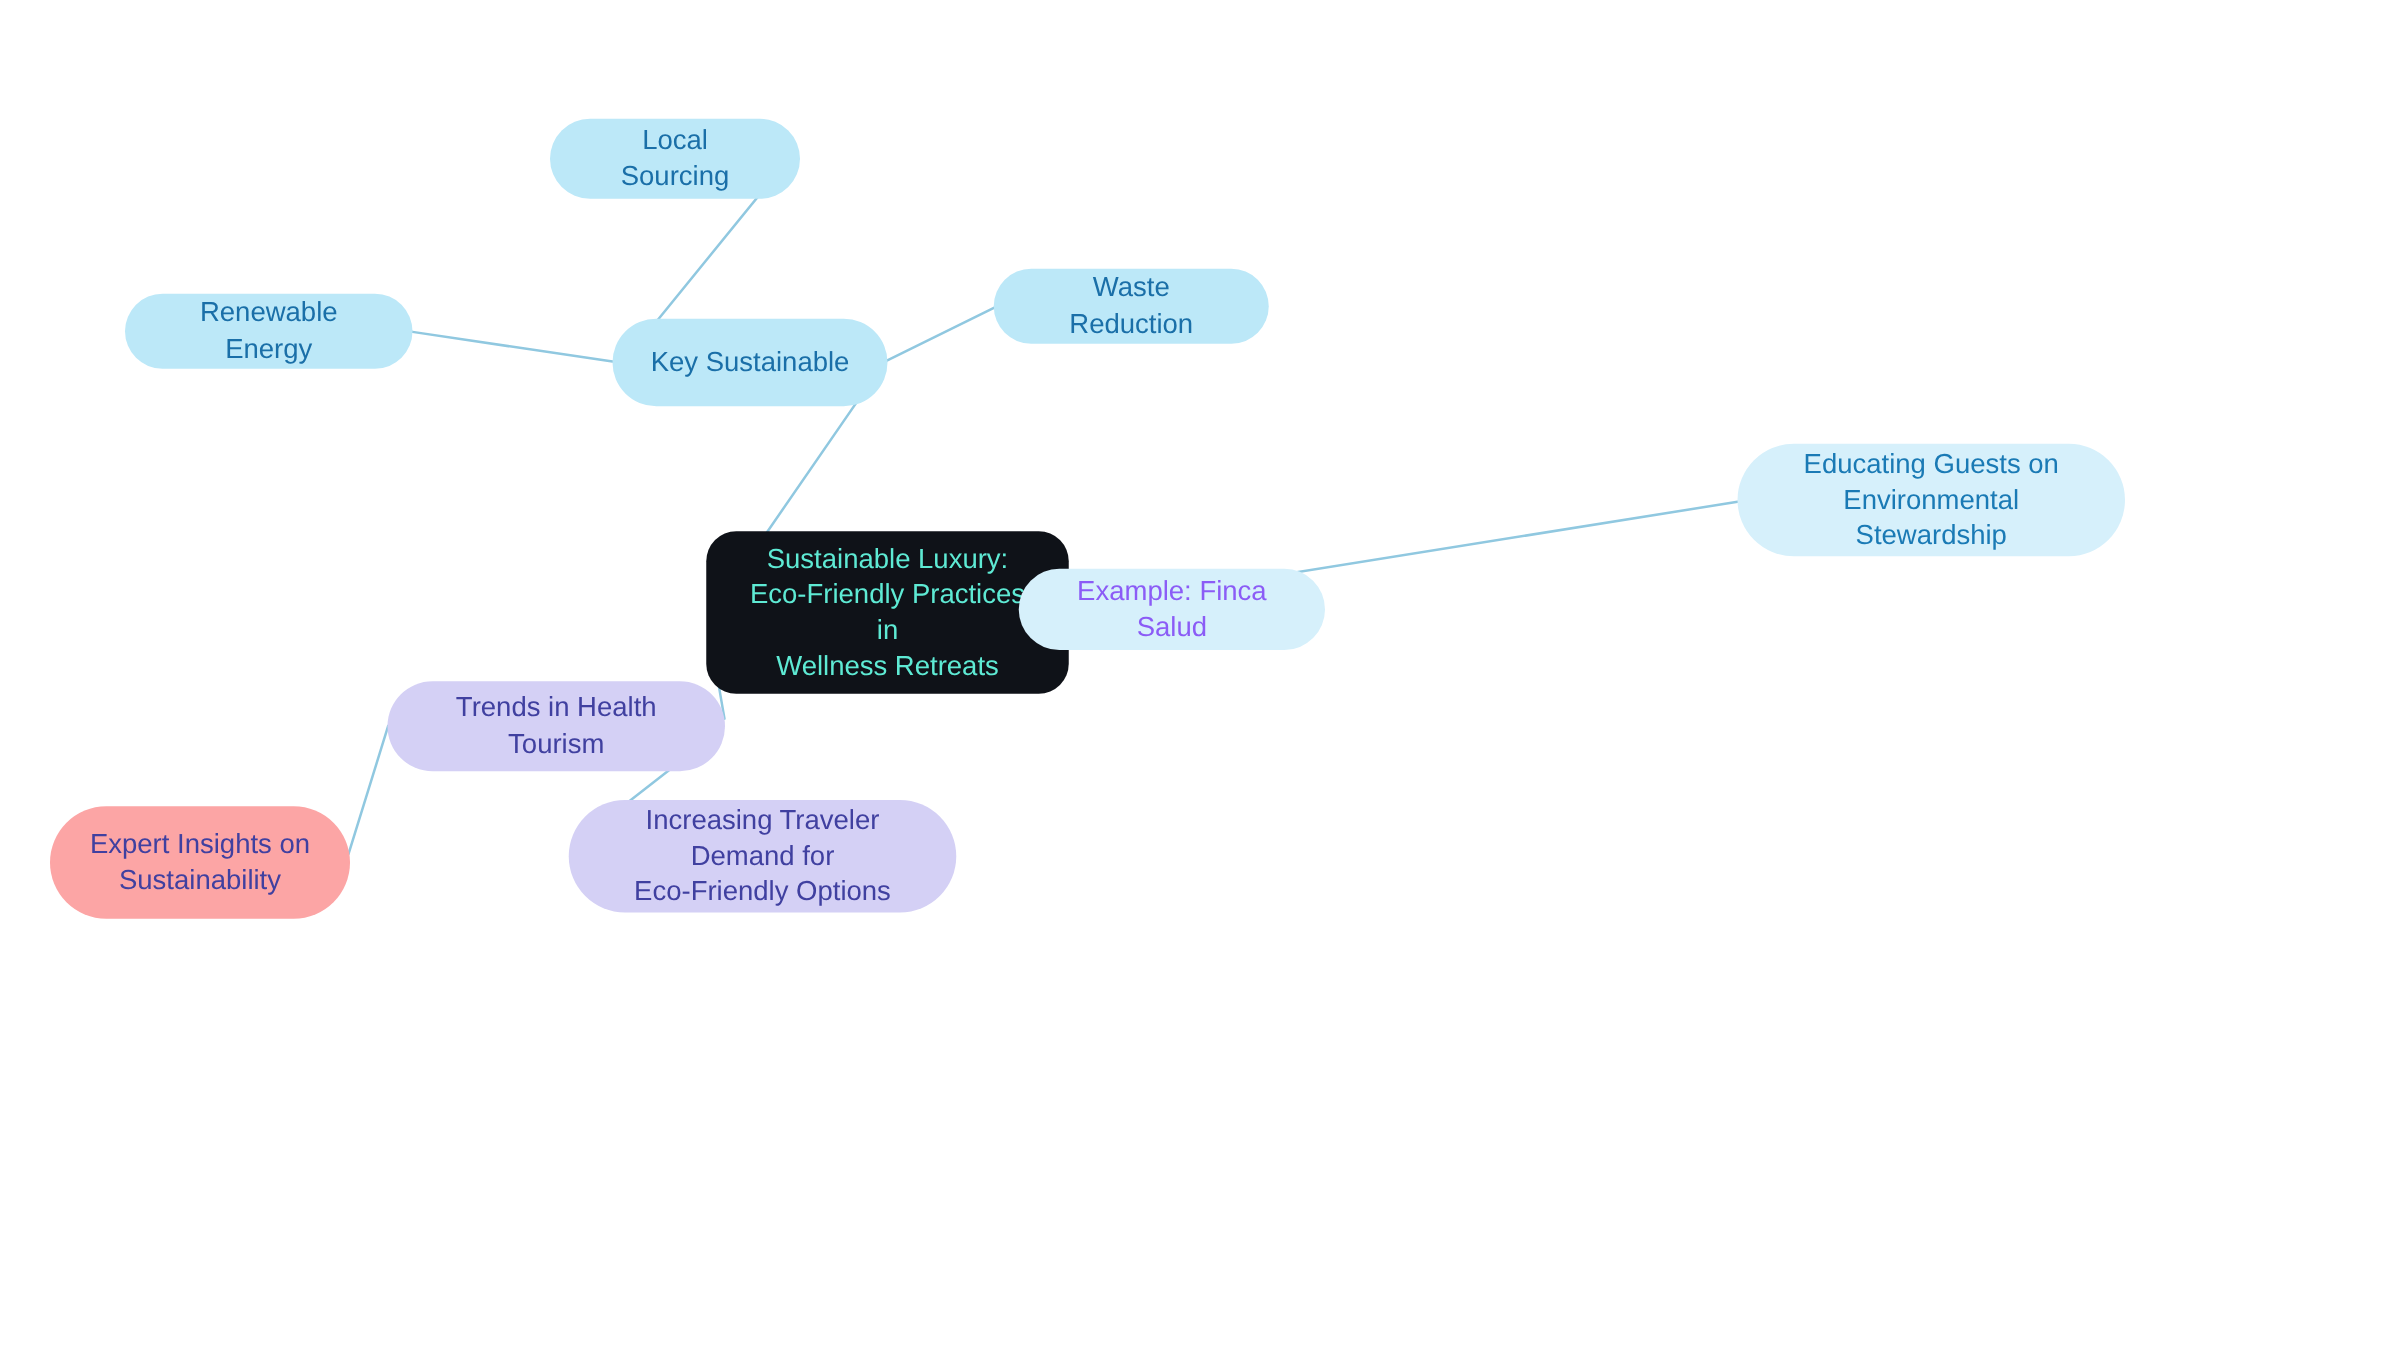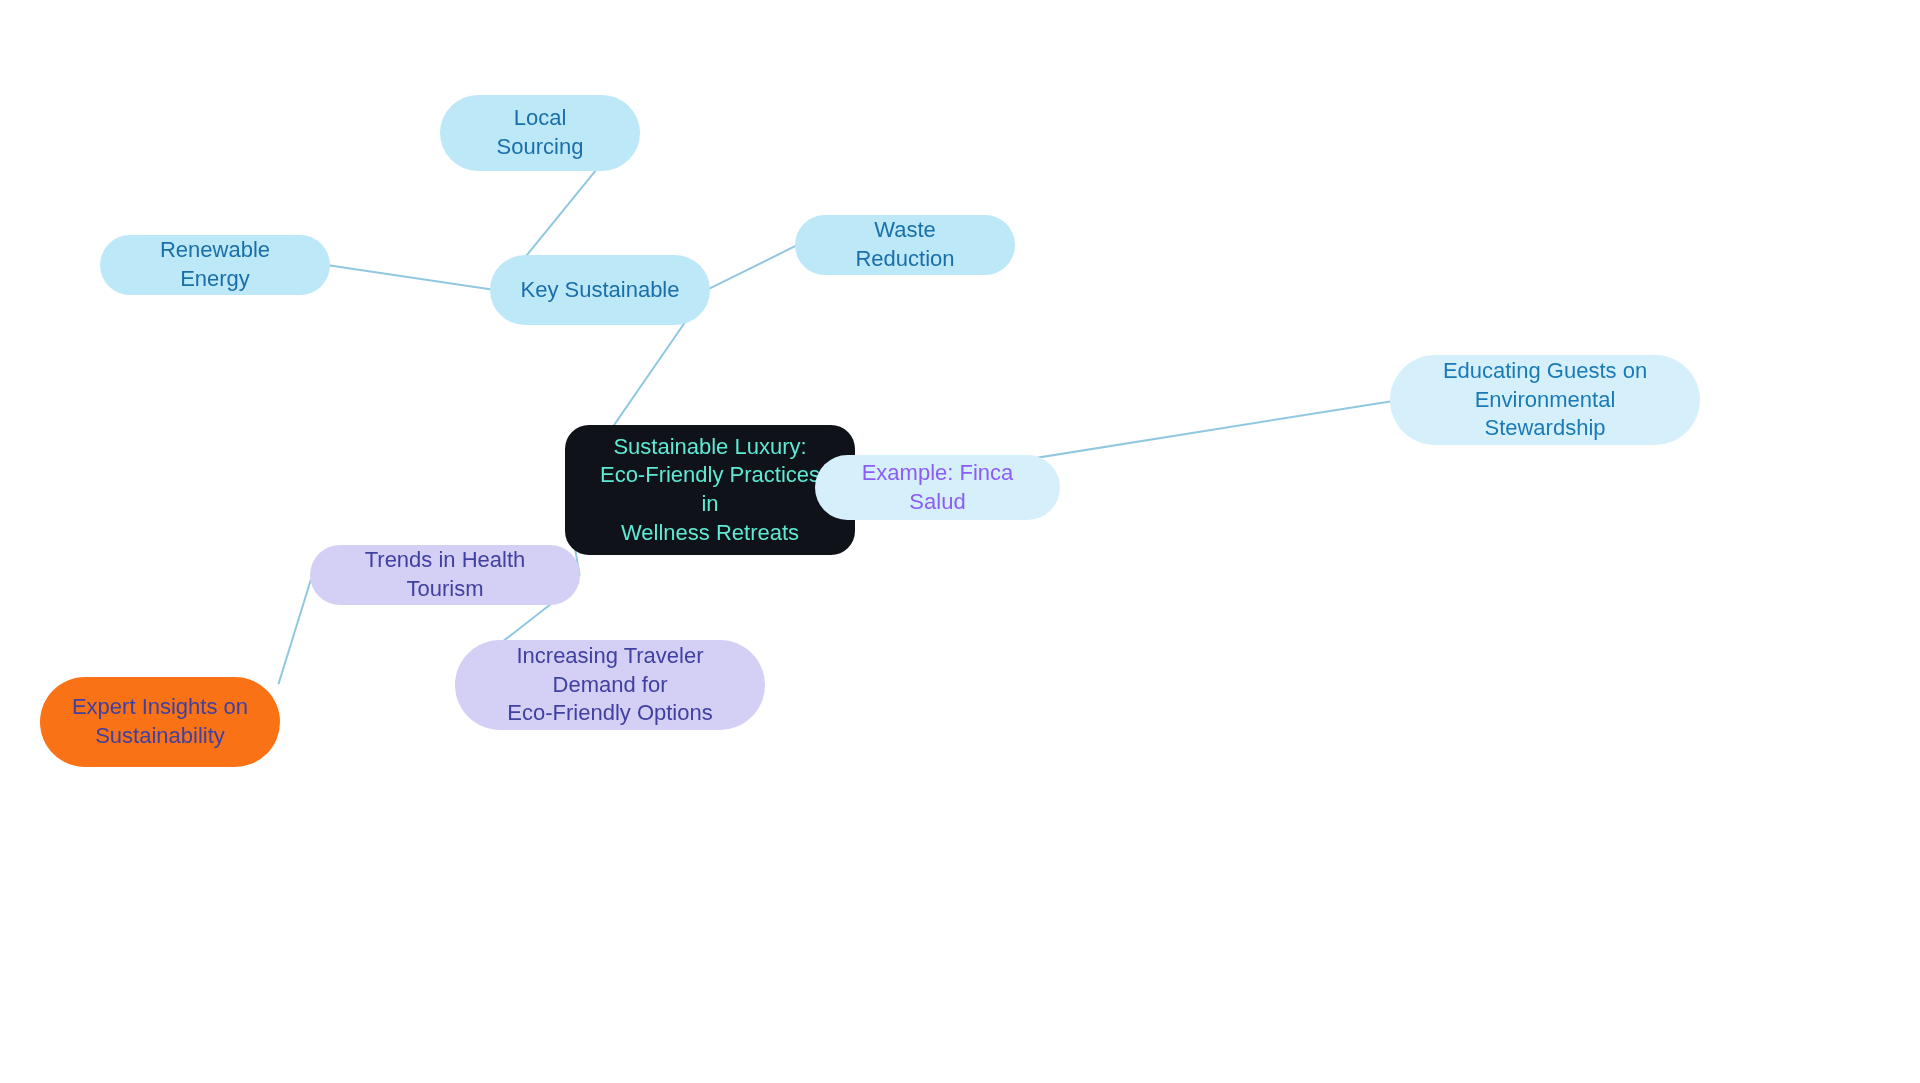--- a/index.html
+++ b/index.html
@@ -55,23 +55,22 @@
     }
     .node-blue-light {
       background: #d6f0fb;
       color: #1a6fa8;
     }
     .node-purple {
       background: #d4d0f5;
       color: #4040a0;
     }
     .node-purple-light {
-      background: #f97316;
+      background: #fca5a5;
       color: #4040a0;
-      margin-top: 32px;
     }
   </style>
 </head>
 <body>
 
 <div id="mind-map-container">
   <svg id="connections">
       <line x1="597.603708851155" y1="448.9342272096967" x2="695.2148446376594" y2="307.52639890024534" stroke="#90c8e0" stroke-width="2" stroke-linecap="round"></line>
       <line x1="517.2165635822435" y1="266.9523387246019" x2="617.1373278540077" y2="144.0914886438669" stroke="#90c8e0" stroke-width="2" stroke-linecap="round"></line>
       <line x1="709.878989891391" y1="288.3587374833321" x2="795.0889443126089" y2="246.2061774164312" stroke="#90c8e0" stroke-width="2" stroke-linecap="round"></line>
@@ -86,42 +85,42 @@
   <div class="node node-center" id="node-center" style="left:565px; top:425px; width:290px; height:130px;">
     <span class="node-text" style="white-space:pre-line;">Sustainable Luxury:
 Eco-Friendly Practices in
 Wellness Retreats</span>
   </div>
 
   <div class="node node-blue" id="node-key_initiatives" style="left:490px; top:255px; width:220px; height:70px;">
     <span class="node-text">Key Sustainable</span>
   </div>
 
-  <div class="node node-blue" id="node-local_sourcing" style="left:440px; top:95px; width:200px; height:76px;">
+  <div class="node node-blue" id="node-local_sourcing" style="left:440px; top:95px; width:200px; height:64px;">
     <span class="node-text">Local Sourcing</span>
   </div>
 
   <div class="node node-blue" id="node-renewable_energy" style="left:100px; top:235px; width:230px; height:60px;">
     <span class="node-text">Renewable Energy</span>
   </div>
 
   <div class="node node-blue" id="node-waste_reduction" style="left:795px; top:215px; width:220px; height:60px;">
     <span class="node-text">Waste Reduction</span>
   </div>
 
   <div class="node node-blue-light" id="node-educating_guests" style="left:1390px; top:355px; width:310px; height:90px; color:#1a7ab5;justify-content:flex-end;">
     <span class="node-text" style="white-space:pre-line;">Educating Guests on
 Environmental Stewardship</span>
   </div>
 
   <div class="node node-blue-light" id="node-example_finca" style="left:815px; top:455px; width:245px; height:65px; color:#8b5cf6;">
     <span class="node-text">Example: Finca Salud</span>
   </div>
 
-  <div class="node node-purple" id="node-trends_health" style="left:310px; top:545px; width:270px; height:60px;">
+  <div class="node node-purple" id="node-trends_health" style="left:310px; top:545px; width:270px; height:72px;">
     <span class="node-text">Trends in Health Tourism</span>
   </div>
 
   <div class="node node-purple-light" id="node-expert_insights" style="left:40px; top:645px; width:240px; height:90px;">
     <span class="node-text" style="white-space:pre-line;">Expert Insights on
 Sustainability</span>
   </div>
 
   <div class="node node-purple" id="node-increasing_demand" style="left:455px; top:640px; width:310px; height:90px;">
     <span class="node-text" style="white-space:pre-line;">Increasing Traveler Demand for

